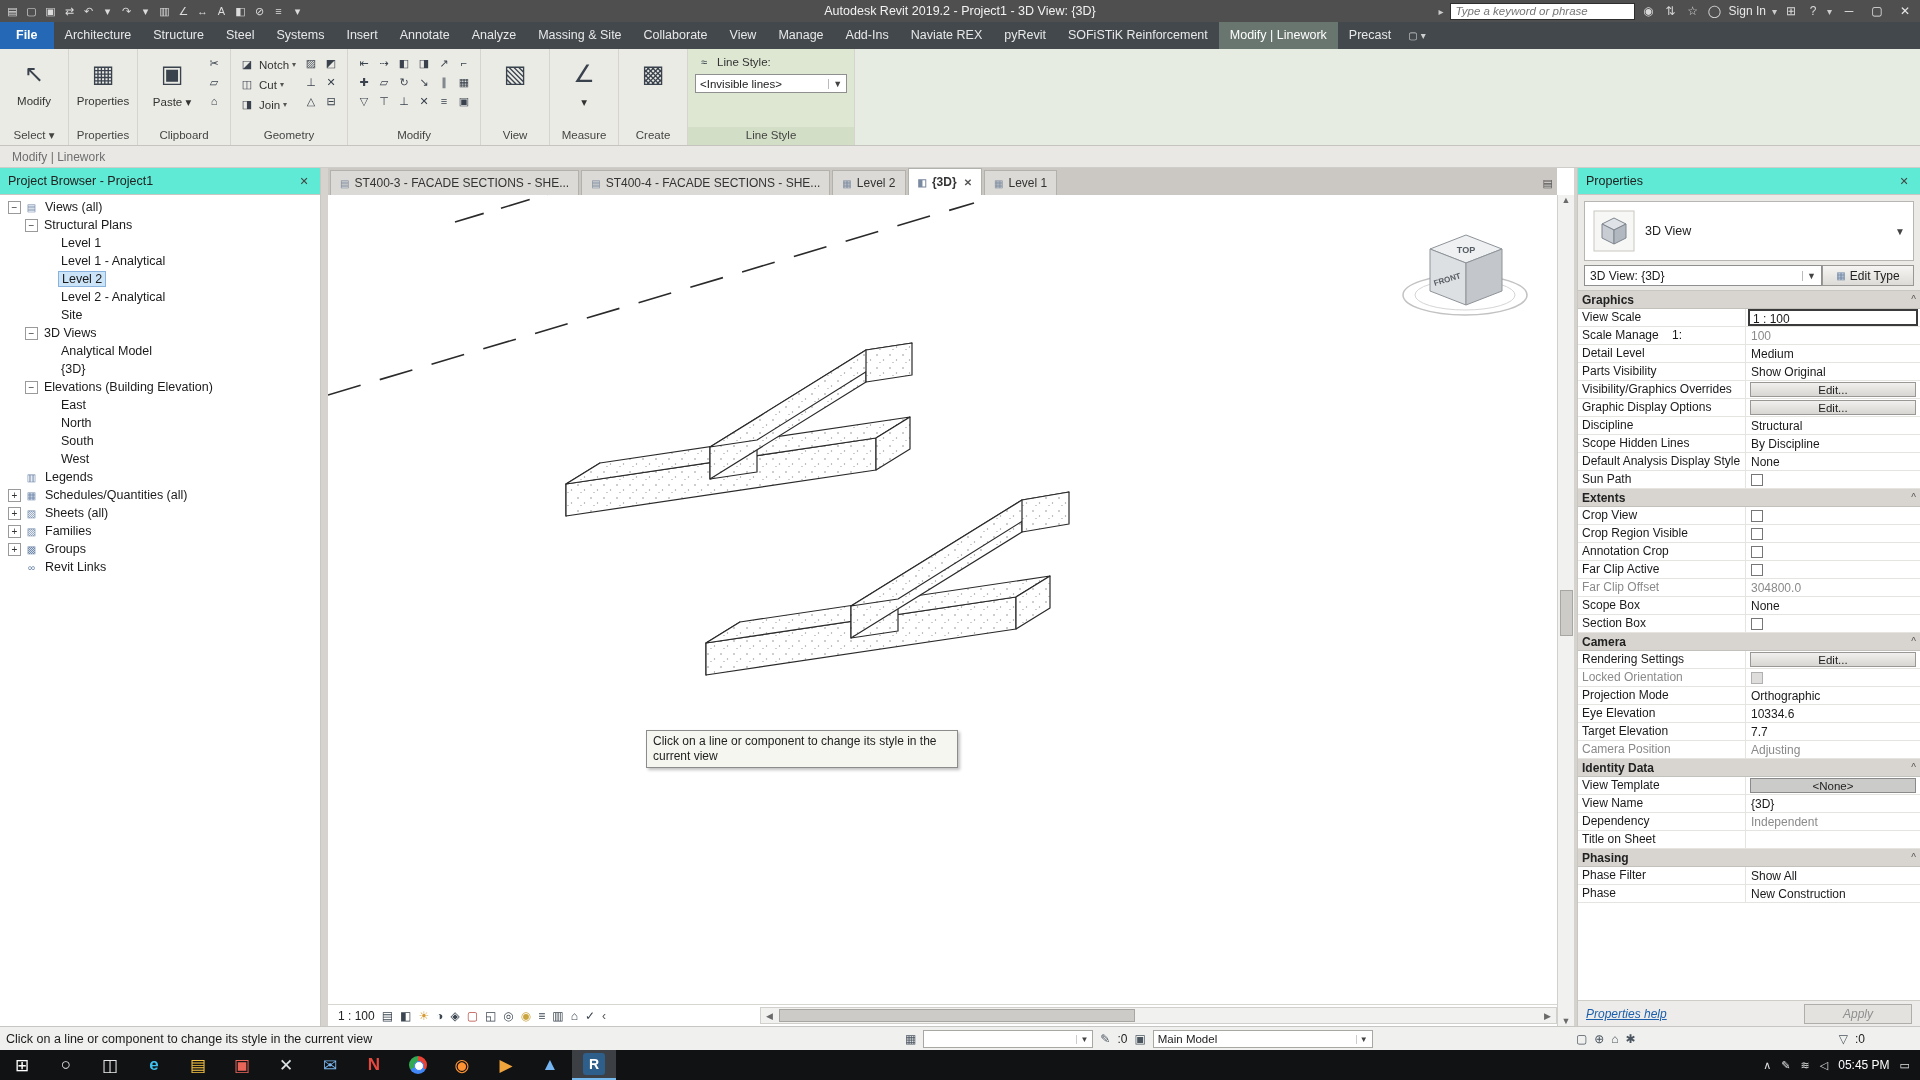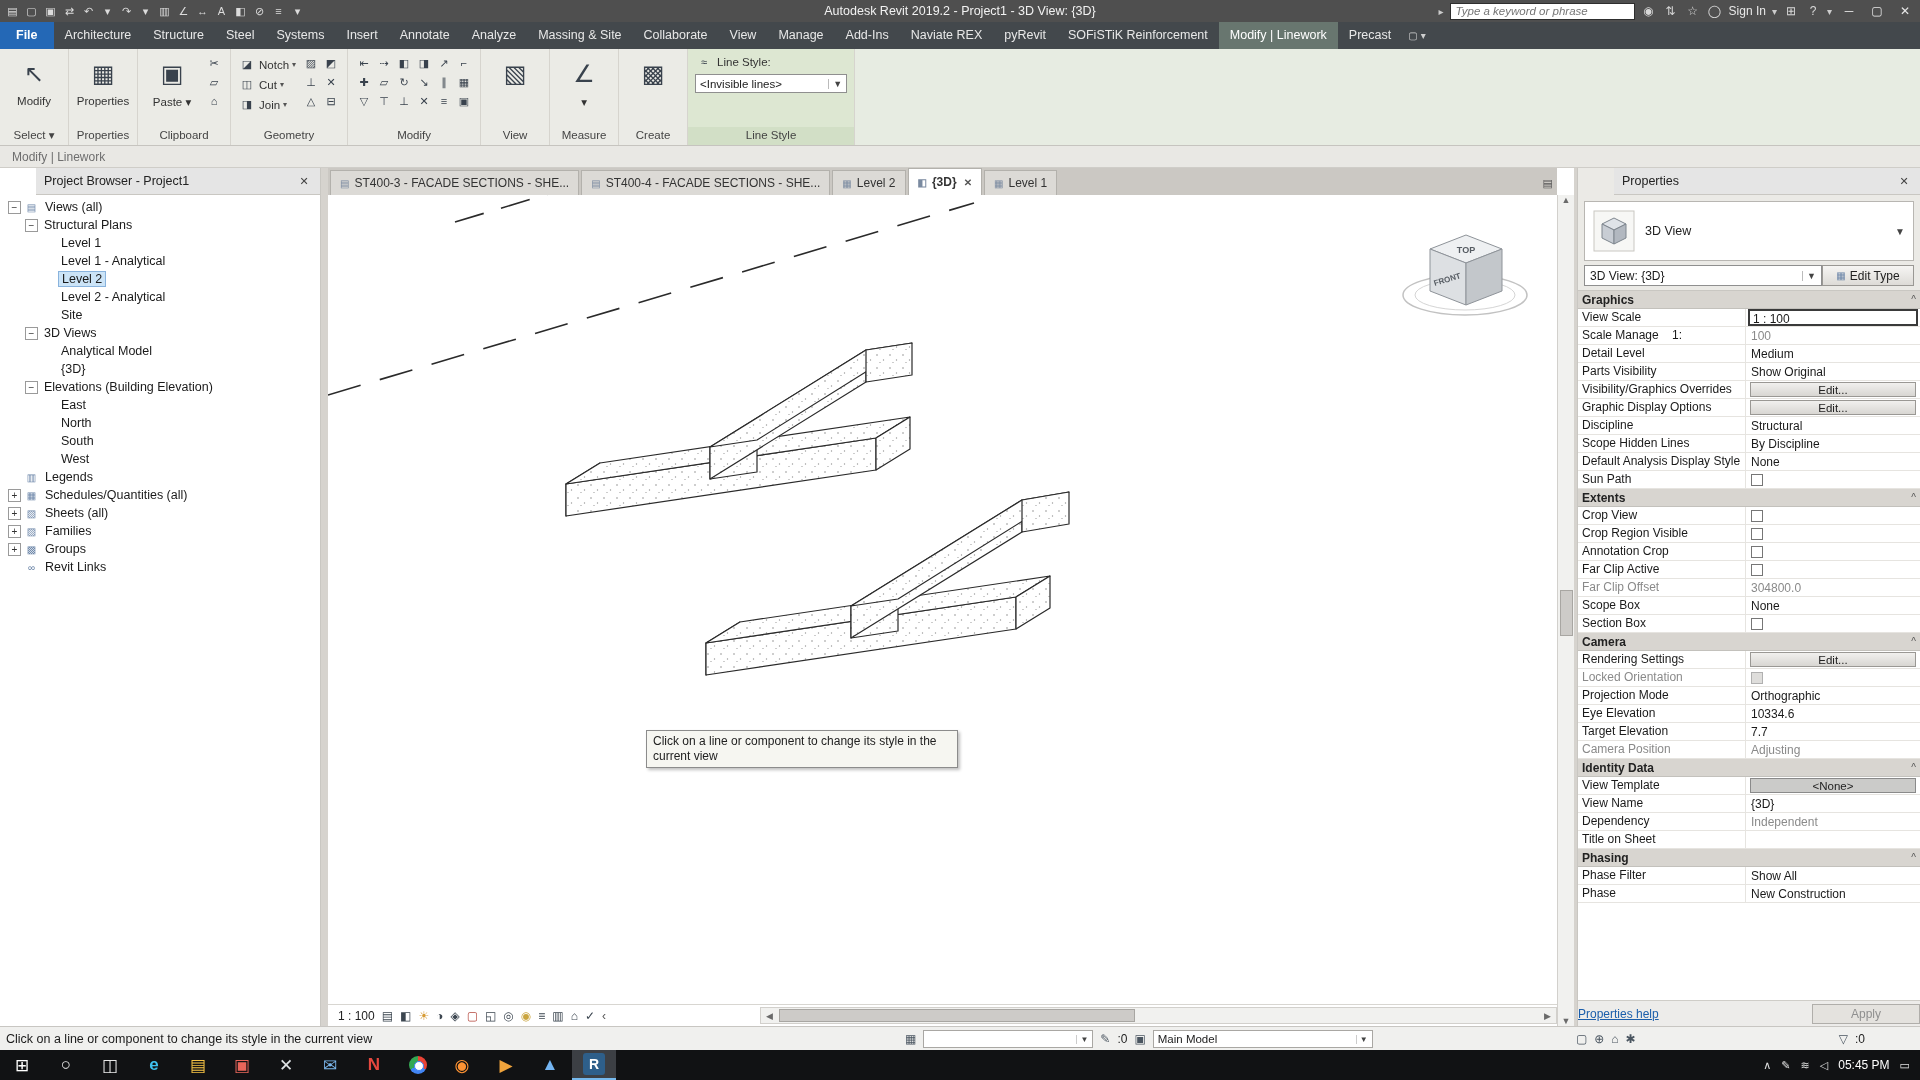--- a/index.html
+++ b/index.html
@@ -45,21 +45,21 @@
 .ls-row1{display:flex;align-items:center;gap:4px;font-size:11.5px;color:#333;height:18px;}
 .ls-comb{width:152px;height:19px;background:#fff;border:1px solid #8f8f8f;display:flex;align-items:center;font-size:11.5px;padding:0 4px;margin-top:3px;justify-content:center;}
 .ls-comb .arr{margin-left:auto;font-size:9px;color:#444;border-left:1px solid #bbb;padding-left:4px;}
 #ribbon-fill{flex:1;background:#e7ece2;}
 
 
 #modebar{position:absolute;left:0;top:146px;width:1920px;height:22px;background:#e9e8e4;border-bottom:1px solid #cfcdc8;display:flex;align-items:center;padding-left:12px;font-size:12px;color:#6e6e6e;}
 
 
 #project-browser{position:absolute;left:0;top:168px;width:321px;height:858px;background:#fff;border-right:1px solid #c9c7c2;display:flex;flex-direction:column;}
-.paneheader{height:27px;background:#e5e5e5;border-bottom:1px solid #c9c7c2;display:flex;align-items:center;padding:0 8px;font-size:12.5px;color:#222;margin-left:36px;}
+.paneheader{height:27px;background:#5eead4;border-bottom:1px solid #c9c7c2;display:flex;align-items:center;padding:0 8px;font-size:12.5px;color:#222;}
 .paneheader .x{margin-left:auto;font-size:11px;color:#444;width:16px;text-align:center;}
 #tree{flex:1;overflow:hidden;padding-top:3px;}
 .trow{display:flex;align-items:center;height:18px;font-size:12.5px;white-space:nowrap;}
 .tbox{width:13px;height:13px;border:1px solid #9a9a9a;background:#fff;font-size:10px;line-height:11px;text-align:center;color:#333;margin-right:3px;flex:none;}
 .tspace{width:16px;flex:none;}
 .ticon{width:15px;margin-right:3px;font-size:10px;color:#6b85a8;flex:none;text-align:center;}
 .tlabel{padding:0 3px;}
 .tlabel.sel{background:#cce4f7;border:1px solid #89b3dd;}
 
 #splitter-left{position:absolute;left:321px;top:168px;width:7px;height:858px;background:#d6d3ce;}
@@ -108,21 +108,21 @@
 .plab{width:168px;border-right:1px solid #e6e4e0;font-size:12px;color:#1a1a1a;padding-left:4px;line-height:17px;white-space:pre;overflow:hidden;}
 .plab.dis{color:#8a8a8a;}
 .pval{flex:1;display:flex;align-items:center;padding:0 2px;}
 .ptext{font-size:12px;color:#1a1a1a;padding-left:3px;line-height:16px;flex:1;white-space:nowrap;overflow:hidden;}
 .ptext.dis{color:#8a8a8a;}
 .ptext.foc{border:2px solid #3a3a3a;background:#fff;height:17px;}
 .pcheck{width:12px;height:12px;border:1px solid #767676;background:#fff;margin-left:3px;}
 .pcheck.dis{background:#dedddb;border-color:#b0b0b0;}
 .pbtn{flex:1;height:15px;margin:0 2px;background:linear-gradient(#f1f0ee,#d8d6d2);border:1px solid #9a9894;font-size:11.5px;text-align:center;line-height:14px;color:#222;}
 .pbtn.tpl{background:#cbcbc9;border-color:#8a8a8a;}
-#properties-footer{height:26px;background:#edecea;border-top:1px solid #cfcdc8;display:flex;align-items:center;padding:0 0;}
+#properties-footer{height:26px;background:#edecea;border-top:1px solid #cfcdc8;display:flex;align-items:center;padding:0 8px;font-style:italic;}
 #properties-help{font-size:12px;color:#1b5eab;text-decoration:underline;}
 #apply-button{margin-left:auto;width:108px;height:20px;background:#e4e2de;border:1px solid #b0aeaa;color:#8f8f8f;font-size:12px;text-align:center;line-height:19px;}
 
 
 #statusbar{position:absolute;left:0;top:1026px;width:1920px;height:24px;background:#f0f0ee;border-top:1px solid #c8c6c2;display:flex;align-items:center;padding:0 6px;}
 #status-message{font-size:12.5px;color:#1a1a1a;white-space:nowrap;}
 #status-right{position:absolute;left:905px;right:55px;top:0;height:24px;display:flex;align-items:center;gap:7px;}
 .st-ic{font-size:12px;color:#4a5560;}
 .st-box{height:18px;background:#fff;border:1px solid #a9a7a3;display:flex;align-items:center;font-size:11.5px;color:#222;padding:0 4px;}
 .st-box .arr{margin-left:auto;font-size:8px;color:#444;border-left:1px solid #ccc;padding-left:3px;}

